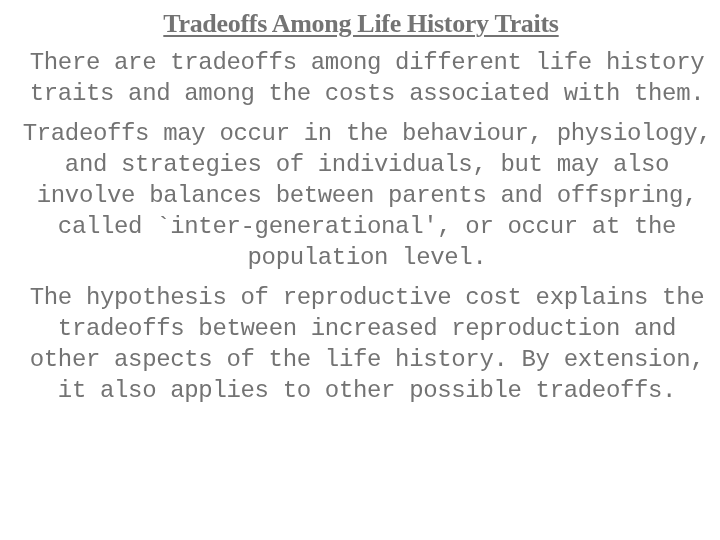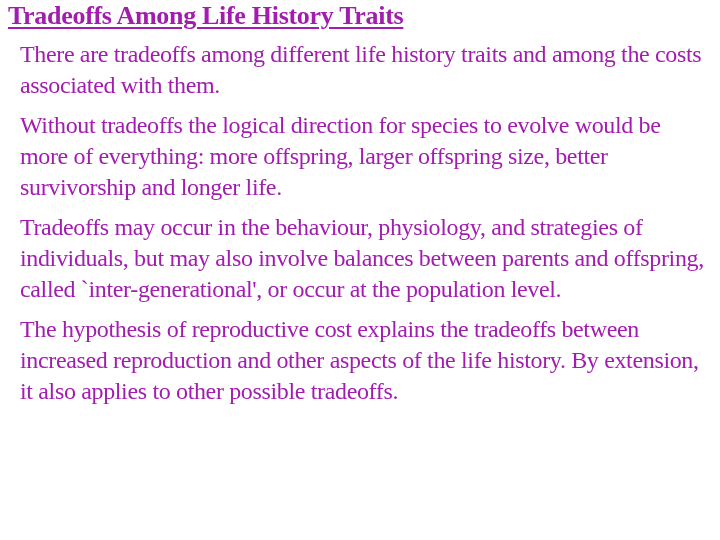--- a/index.html
+++ b/index.html
@@ -1,22 +1,21 @@
 <!DOCTYPE html>
 <html><head>
 <meta charset="utf-8">
 <style>
   html, body { margin: 0; padding: 0; background: #ffffff; }
   body { width: 720px; height: 540px; overflow: hidden; position: relative; }
-  .slide { position: absolute; left: 8px; top: 0; width: 706px; color: #a21caf; font-family: "Liberation Serif", serif; }
+  .slide { position: absolute; left: 8px; top: 8px; width: 706px; color: #737373; font-family: "Liberation Serif", serif; text-align: center; }
   .title { font-weight: bold; font-size: 26px; line-height: 32px; text-decoration: underline; text-decoration-thickness: 2px; text-underline-offset: 3px; margin: 0 0 7px 0; letter-spacing: -0.3px; }
-  .para { font-size: 24px; line-height: 31px; margin: 0 0 9px 12px; letter-spacing: -0.35px; transform-origin: left top; }
+  .para { font-size: 24px; line-height: 31px; margin: 0 0 9px 12px; letter-spacing: -0.35px; transform-origin: left top; font-family: Liberation Mono, monospace; }
 </style>
 </head>
 <body>
 
 <div class="slide">
   <div class="title">Tradeoffs Among Life History Traits</div>
   <div class="para">There are tradeoffs among different life history traits and among the costs associated with them.</div>
-  <div class="para">Without tradeoffs the logical direction for species to evolve would be more of everything: more offspring, larger offspring size, better survivorship and longer life.</div>
   <div class="para">Tradeoffs may occur in the behaviour, physiology, and strategies of individuals, but may also involve balances between parents and offspring, called `inter-generational', or occur at the population level.</div>
   <div class="para">The hypothesis of reproductive cost explains the tradeoffs between increased reproduction and other aspects of the life history. By extension, it also applies to other possible tradeoffs.</div>
 </div>
 
 </body></html>

